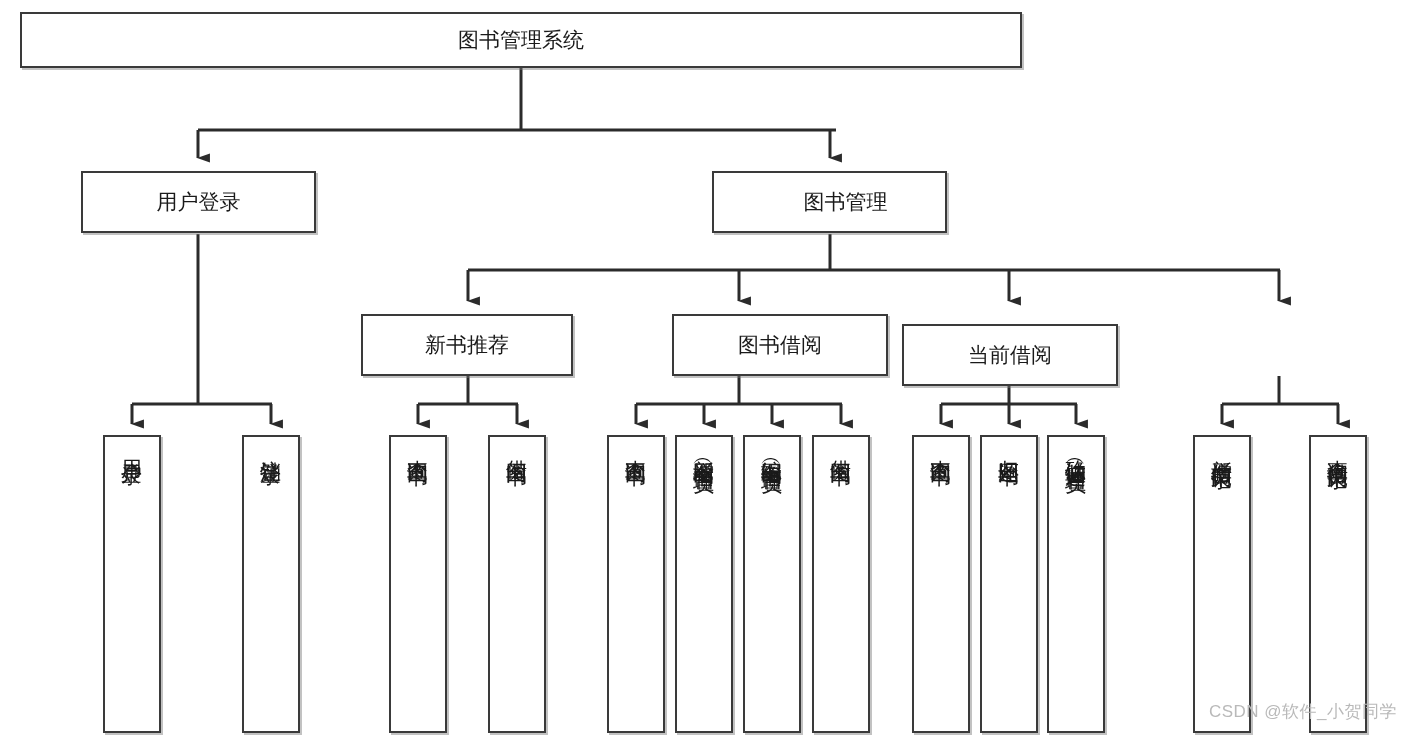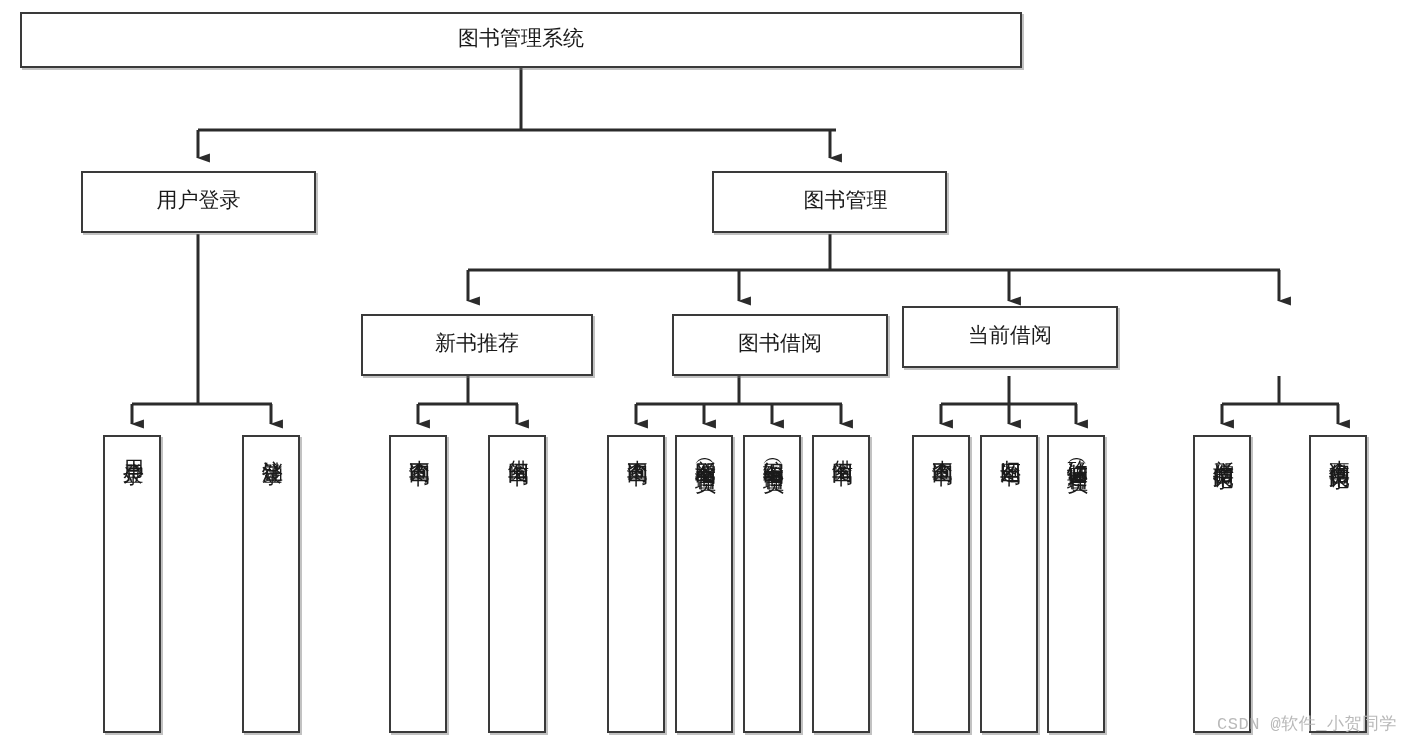--- a/index.html
+++ b/index.html
@@ -6,21 +6,21 @@
   html, body {
     margin: 0;
     padding: 0;
     background: #ffffff;
   }
   #diagram-root {
     position: relative;
     width: 1405px;
     height: 747px;
     background: #ffffff;
-    font-family: Liberation Mono, monospace;
+    font-family: Liberation Sans, sans-serif;
     overflow: hidden;
   }
   svg#tree-svg {
     position: absolute;
     left: 0;
     top: 0;
     width: 1405px;
     height: 747px;
   }
   .node-box {
@@ -51,21 +51,21 @@
   .node-box.vertical .node-label {
     writing-mode: vertical-rl;
     text-orientation: upright;
     font-size: 21px;
     letter-spacing: 2px;
     line-height: 1;
   }
   #watermark {
     position: absolute;
     right: 8px;
-    bottom: 12px;
+    bottom: 24px;
     font-size: 17px;
     color: #b9b9b9;
     letter-spacing: 0.5px;
     white-space: nowrap;
     pointer-events: none;
     margin-top: 35px;
   }
 </style>
 </head>
 <body>
@@ -127,27 +127,27 @@
     <span class="node-label">图书管理系统</span>
   </div>
 
   <div class="node-box horizontal" style="left:81px;top:171px;width:235px;height:62px;">
     <span class="node-label">用户登录</span>
   </div>
   <div class="node-box horizontal" style="left:712px;top:171px;width:235px;height:62px;padding-left:32px;">
     <span class="node-label">图书管理</span>
   </div>
 
-  <div class="node-box horizontal" style="left:361px;top:314px;width:232px;height:62px;">
+  <div class="node-box horizontal" style="left:361px;top:314px;width:212px;height:62px;">
     <span class="node-label">新书推荐</span>
   </div>
   <div class="node-box horizontal" style="left:632px;top:314px;width:216px;height:62px;margin-left:40px;">
     <span class="node-label">图书借阅</span>
   </div>
-  <div class="node-box horizontal" style="left:902px;top:306px;width:216px;height:62px;align-items:center;">
+  <div class="node-box horizontal" style="left:902px;top:324px;width:216px;height:62px;align-items:center;">
     <span class="node-label">当前借阅</span>
   </div>
 
   <div class="node-box vertical" style="left:103px;top:435px;width:58px;height:298px;">
     <span class="node-label">用户登录</span>
   </div>
   <div class="node-box vertical" style="left:242px;top:435px;width:58px;height:298px;">
     <span class="node-label">注销登录</span>
   </div>
 

